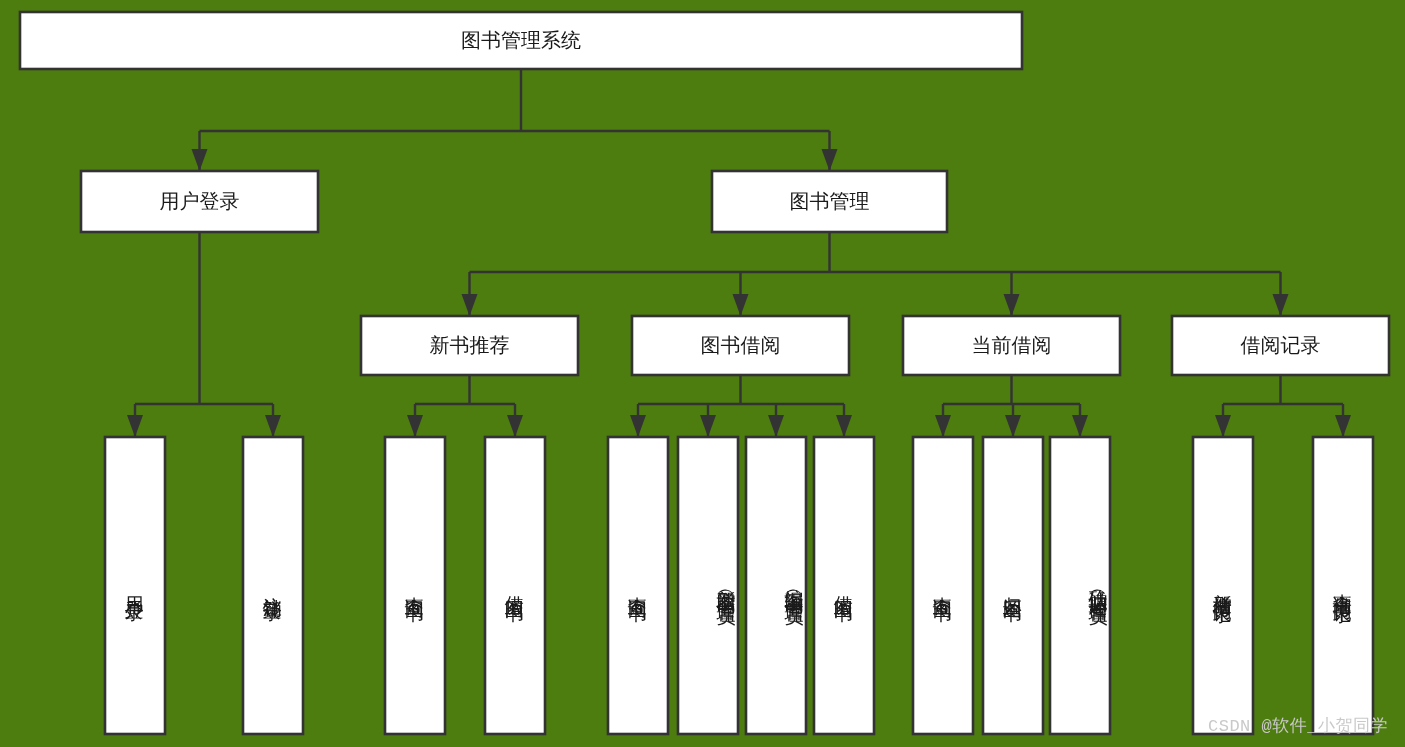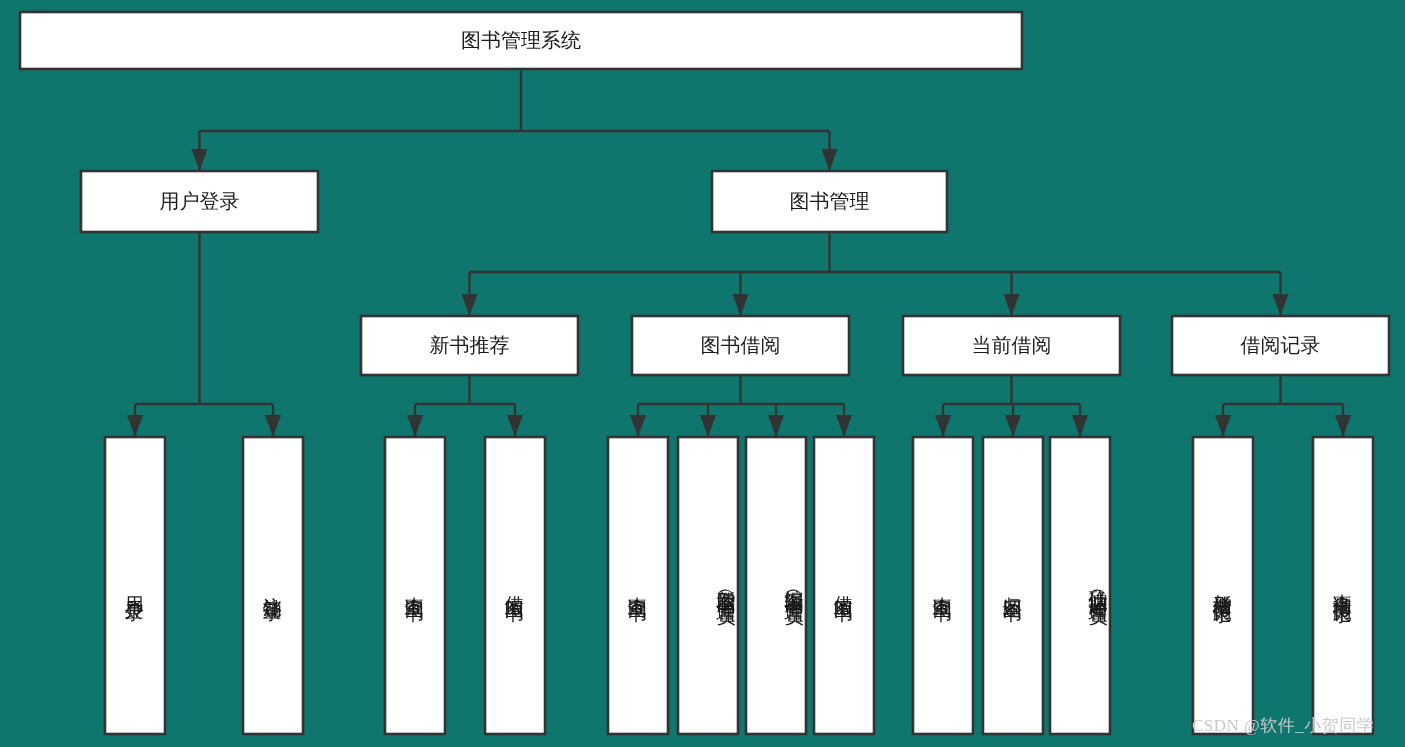--- a/index.html
+++ b/index.html
@@ -7,21 +7,21 @@
     padding: 0;
     background: #ffffff;
   }
   body {
     font-family: "DejaVu Sans", "Liberation Sans", sans-serif;
   }
   #stage {
     position: relative;
     width: 1405px;
     height: 747px;
-    background: #0f766e;
+    background: #4d7c0f;
     overflow: hidden;
   }
   #diagram-svg {
     position: absolute;
     left: 0;
     top: 0;
     width: 1405px;
     height: 747px;
   }
   .node-box {
@@ -59,25 +59,26 @@
     align-items: flex-start;
     justify-content: center;
     white-space: nowrap;
     pointer-events: none;
   }
   .node-label-v.centered {
     align-items: center;
   }
   .watermark {
     position: absolute;
-    font-family: Liberation Serif, serif;
+    font-family: Liberation Mono, monospace;
     font-size: 17px;
     color: #c9c9c9;
     white-space: nowrap;
     letter-spacing: 0.5px;
+    padding-left: 16px;
   }
 </style>
 </head>
 <body>
 
 <div id="stage">
 
   <svg id="diagram-svg" viewBox="0 0 1405 747">
     <g id="connectors-layer">
         <path d="M 521 69 L 521 131" class="connector"></path>

